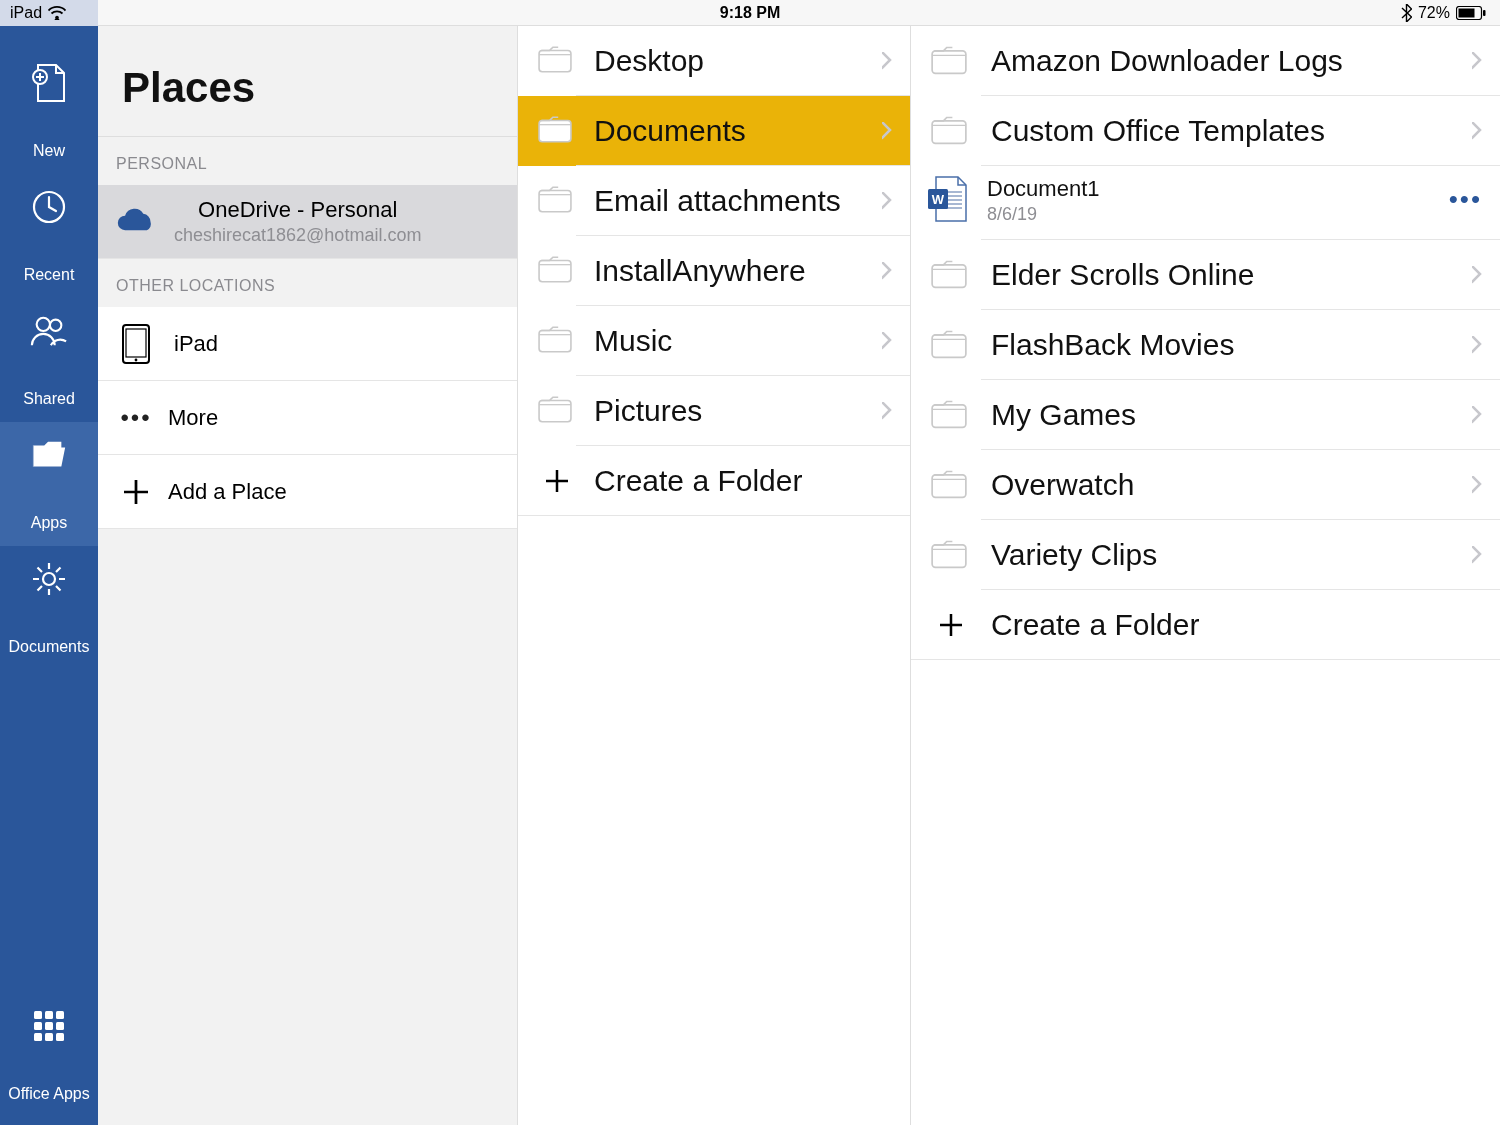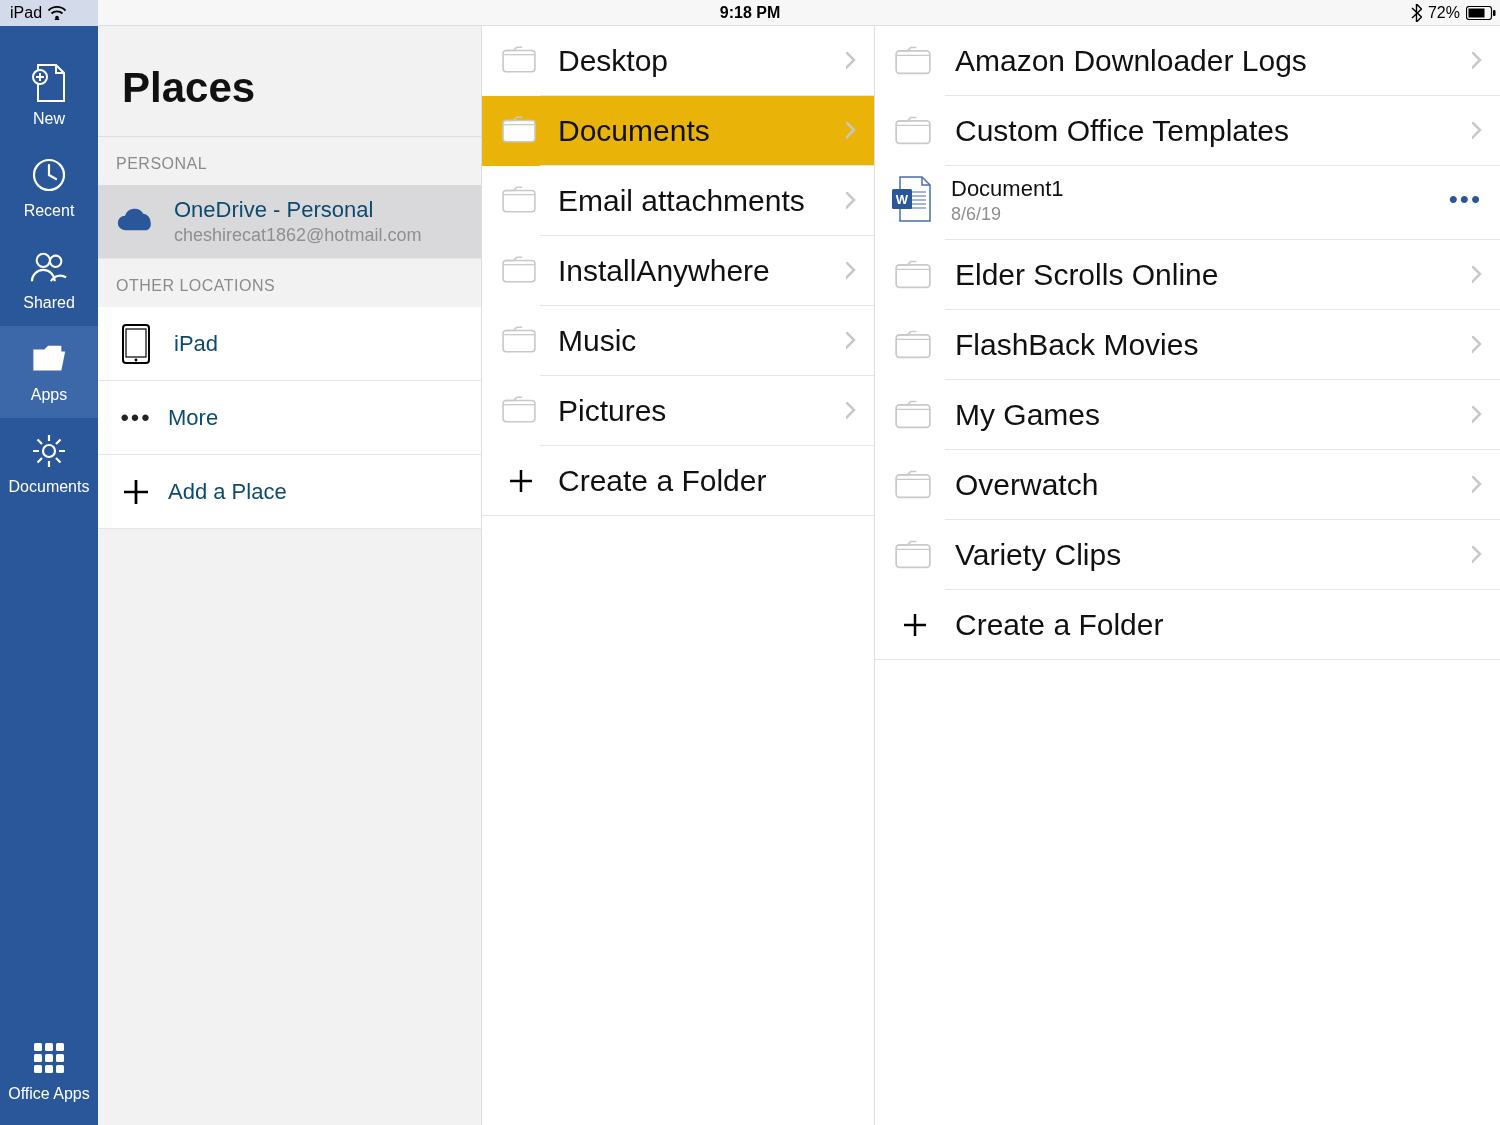--- a/index.html
+++ b/index.html
@@ -2,44 +2,44 @@
 <html><head>
 <meta charset="utf-8">
 <style>
 * { margin:0; padding:0; box-sizing:border-box; font-family:-apple-system,"Helvetica Neue",Arial,sans-serif; -webkit-font-smoothing:antialiased; }
 html,body { width:1500px; height:1125px; overflow:hidden; background:#f2f2f2; }
 
 
 .status-bar { position:absolute; top:0; left:0; right:0; height:26px; background:#f7f7f7; display:flex; align-items:center; font-size:16px; color:#000; z-index:10; border-bottom:1px solid #dedede; }
 .status-left { position:relative; padding-left:10px; display:flex; align-items:center; gap:6px; width:98px; height:26px; background:#d3dae9; }
 .status-center { position:absolute; left:50%; transform:translateX(-50%); font-weight:600; }
-.status-right { margin-left:auto; padding-right:4px; display:flex; align-items:center; gap:6px; }
+.status-right { margin-left:auto; padding-right:14px; display:flex; align-items:center; gap:6px; }
 .wifi-icon svg, .bt-icon svg, .battery-icon svg { display:block; }
 
 
 .app { position:absolute; top:26px; left:0; right:0; bottom:0; display:flex; }
 
 
 .sidebar { width:98px; background:#2a569a; display:flex; flex-direction:column; align-items:center; padding-top:24px; }
-.sidebar-item { width:98px; display:flex; flex-direction:column; align-items:center; color:#fff; padding:14px 0 14px 0; cursor:pointer; }
+.sidebar-item { width:98px; display:flex; flex-direction:column; align-items:center; color:#fff; padding:14px 0 14px 0; cursor:pointer;gap:32px; }
 .sidebar-item.selected { background:#3c67a8; }
 .sidebar-item .sicon { width:38px; height:38px; display:flex; align-items:center; justify-content:center; }
 .sidebar-item .slabel { margin-top:8px; font-size:16px; }
 .sidebar-spacer { flex:1; }
 
 
-.places-col { width:384px; background:#f2f2f2; border-right:1px solid #dedede; }
+.places-col { width:420px; background:#f2f2f2; border-right:1px solid #dedede; }
 .places-title { font-size:42px; font-weight:700; padding:38px 0 24px 24px; color:#111; border-bottom:1px solid #dedede; }
 .sec-header { font-size:16px; color:#8a8a8f; letter-spacing:.5px; padding:18px 0 12px 18px; }
 .place-row { display:flex; align-items:center; height:74px; padding:0 18px; background:#fff; border-bottom:1px solid #e5e5e5; cursor:pointer; }
 .place-row.selected { background:#d9d9dc; }
 .place-row.white { background:#fff; }
 .place-icon { width:40px; height:40px; margin-right:18px; display:flex; align-items:center; justify-content:center; }
 .place-text { display:flex; flex-direction:column; }
-.place-name { font-size:22px; color:#0c4a6e; }
+.place-name { font-size:22px; color:#000000;text-align:center; }
 .place-sub { font-size:18px; color:#8e8e93; margin-top:2px; }
 .more-dots { font-size:24px; letter-spacing:2px; color:#222; width:40px; text-align:center; margin-right:12px; }
 .plus-ph { width:40px; margin-right:12px; display:flex; align-items:center; justify-content:center; }
 
 
 .fcol { background:#fff; border-right:1px solid #dedede; padding-top:0; }
 .fcol.mid { width:393px; }
 .fcol.right { flex:1; border-right:none; }
 .frow { display:flex; align-items:center; height:70px; padding-left:20px; padding-right:18px; cursor:pointer; position:relative; }
 .frow .divider { position:absolute; left:58px; right:0; bottom:0; height:1px; background:#e5e5e5; }

